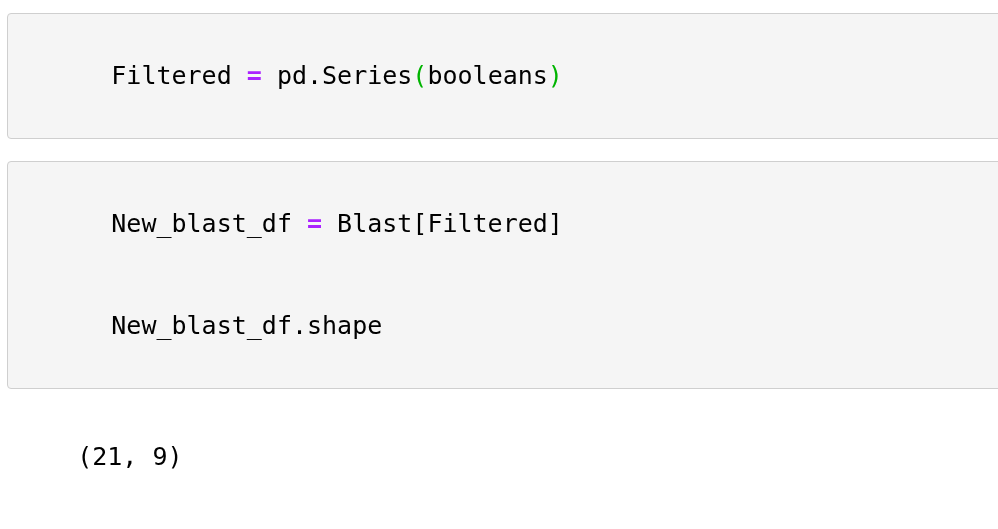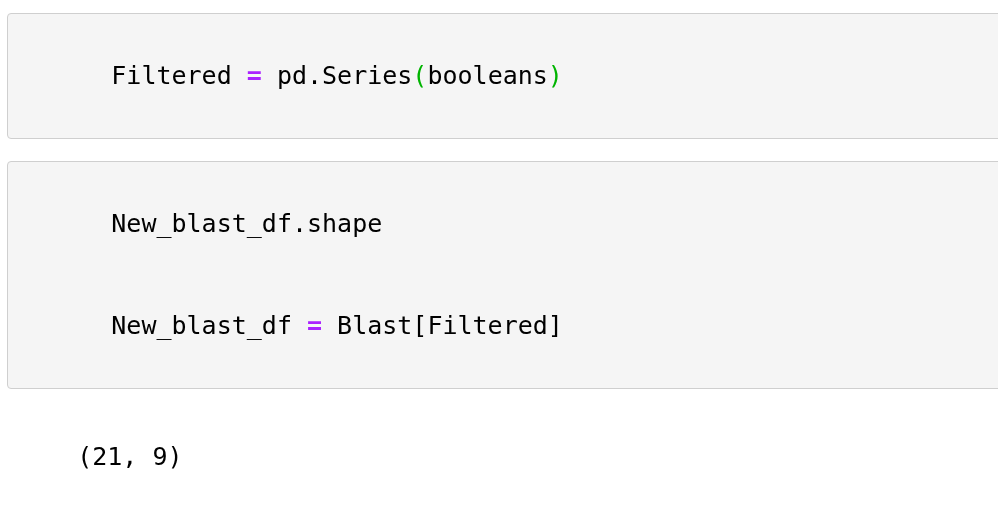--- a/index.html
+++ b/index.html
@@ -42,24 +42,24 @@
   <div class="cell">
     <div class="line">
       <span class="tok">Filtered </span><span class="tok op">=</span><span class="tok"> pd.Series</span><span class="tok match">(</span><span class="tok">booleans</span><span class="tok match">)</span>
     </div>
   </div>
 
   <div class="gap-cells"></div>
 
   <div class="cell">
     <div class="line">
-      <span class="tok">New_blast_df.shape</span>
+      <span class="tok">New_blast_df </span><span class="tok op">=</span><span class="tok"> Blast[Filtered]</span>
     </div>
     <div class="line">
-      <span class="tok">New_blast_df </span><span class="tok op">=</span><span class="tok"> Blast[Filtered]</span>
+      <span class="tok">New_blast_df.shape</span>
     </div>
   </div>
 
   <div class="output">
     <span>(21, 9)</span>
   </div>
 
 </div>
 
 </body></html>

